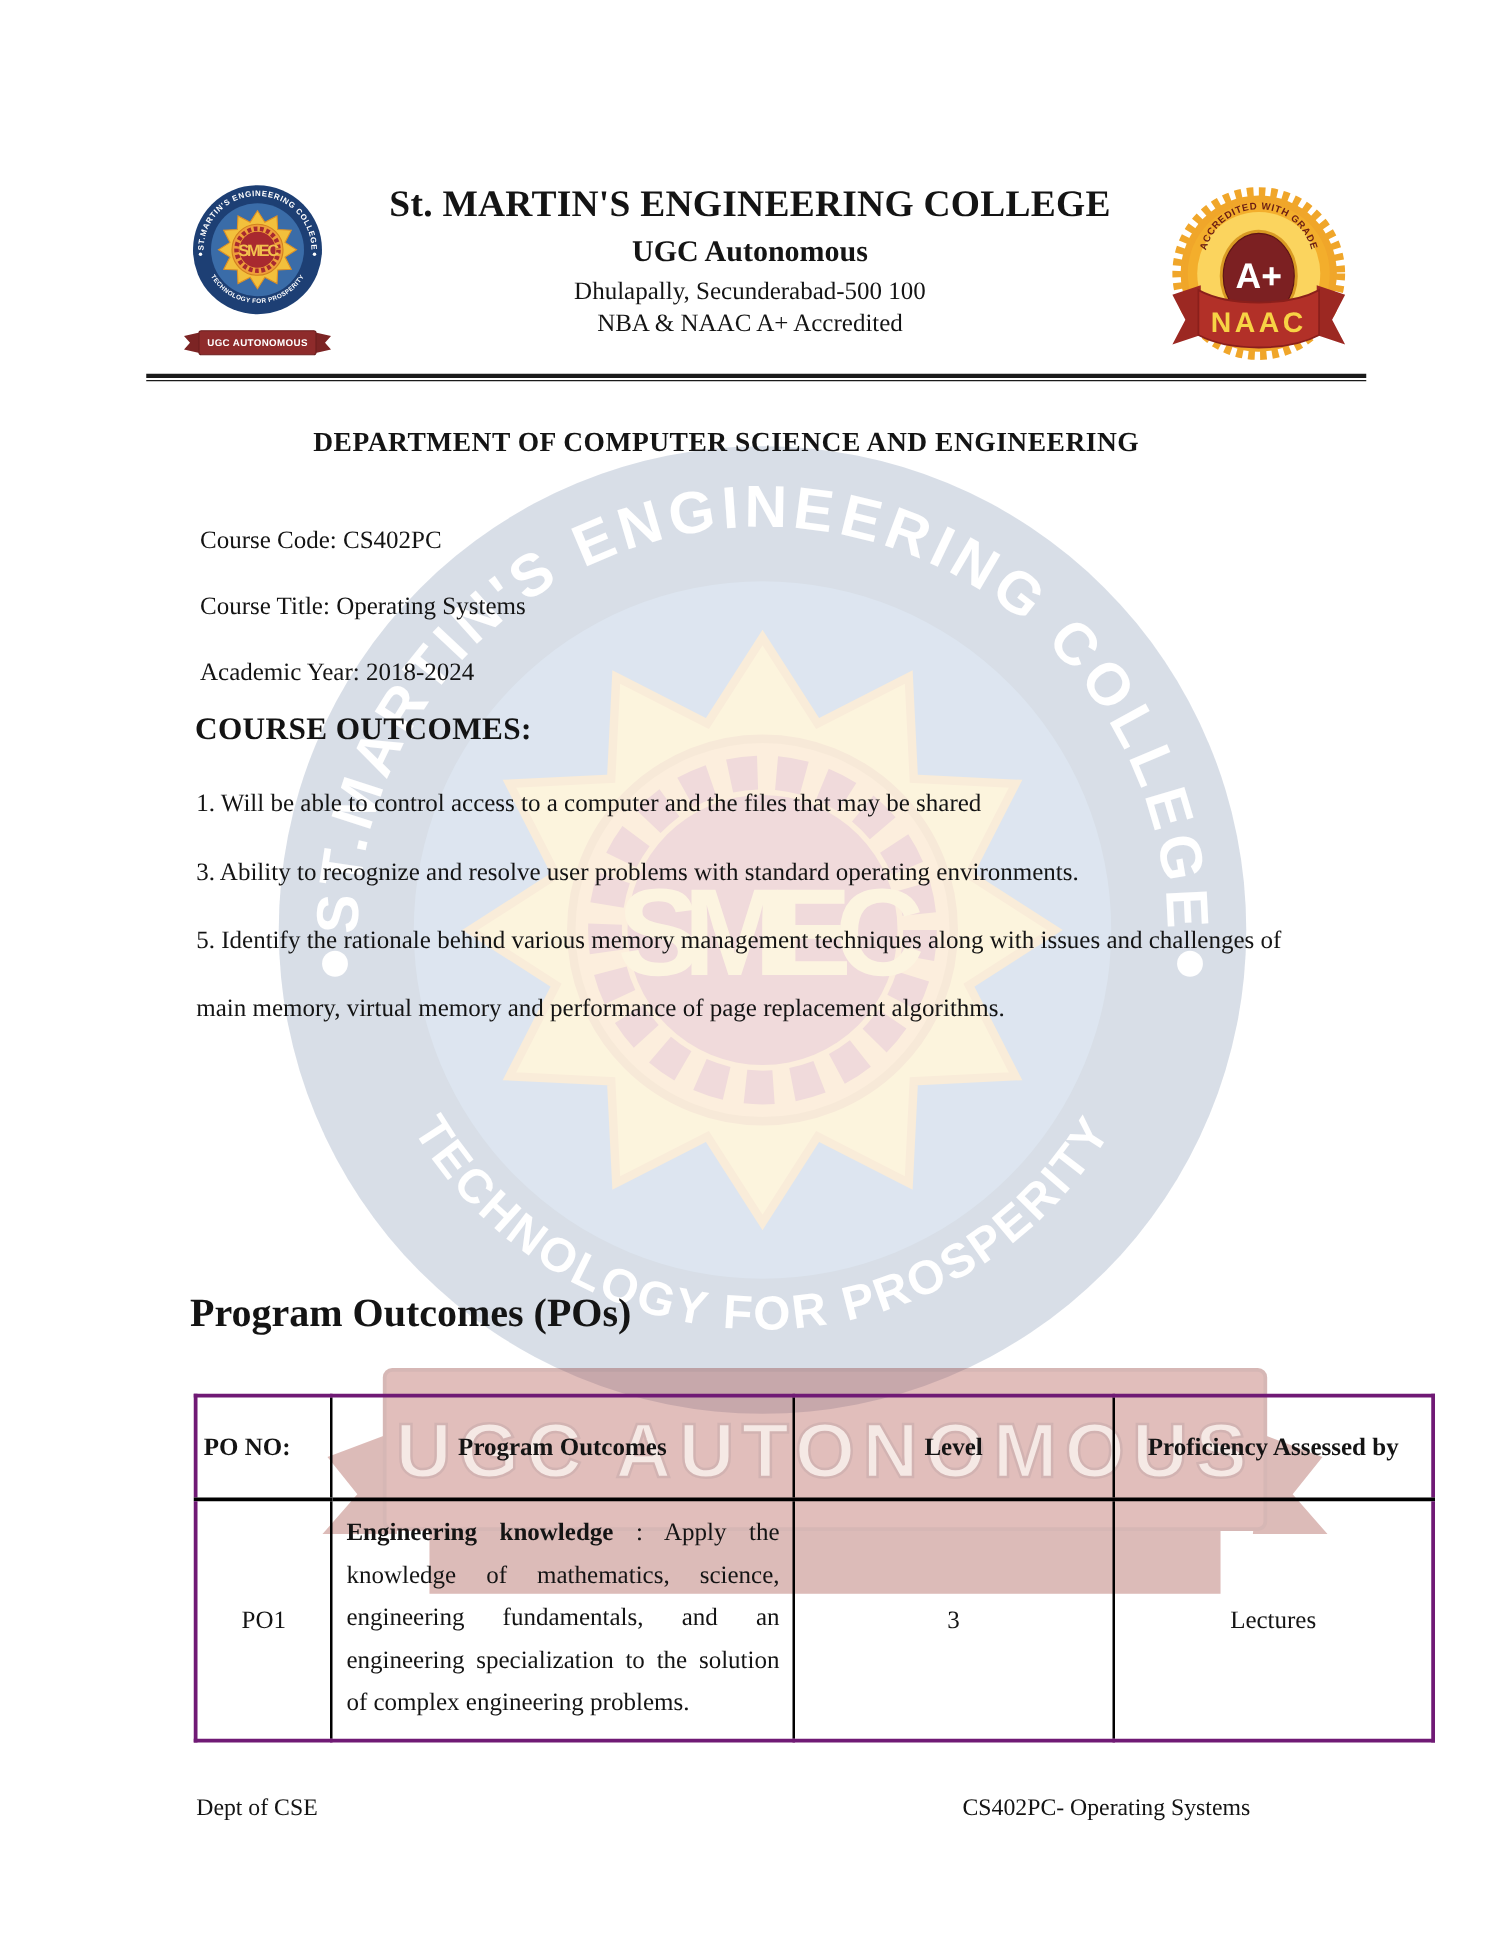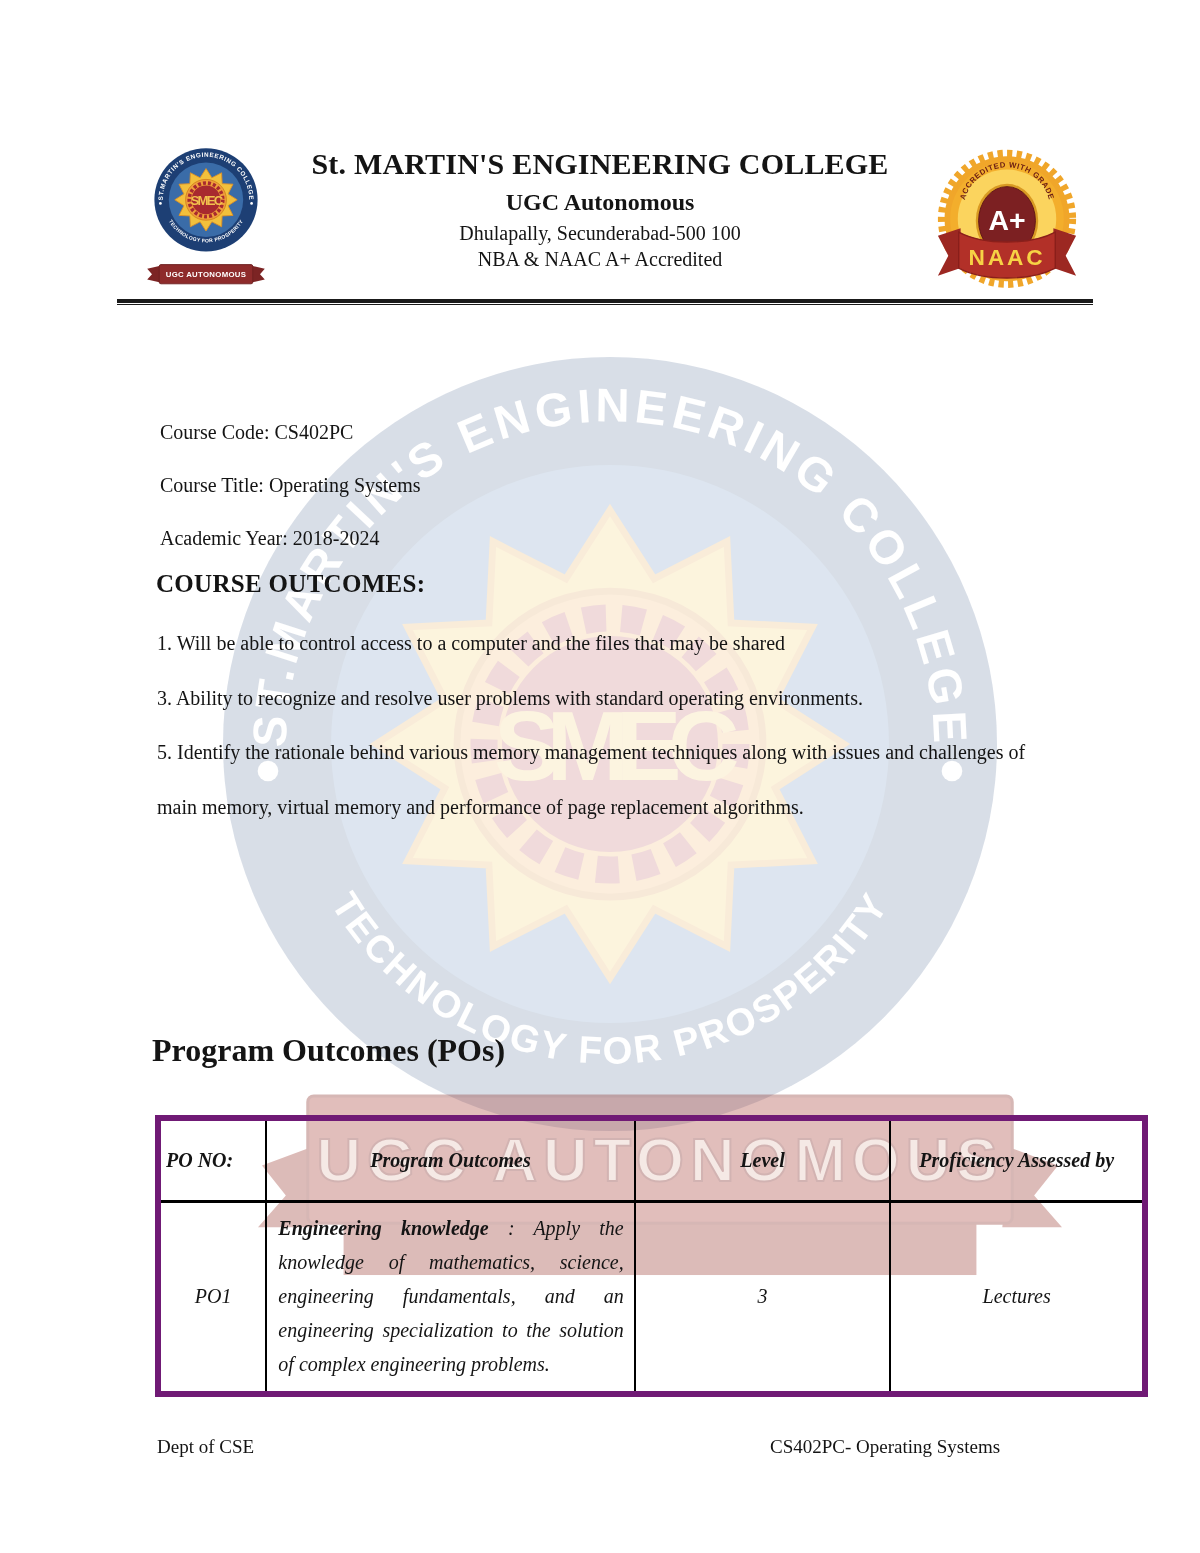--- a/index.html
+++ b/index.html
@@ -35,21 +35,21 @@
   .course-info p { margin:0 0 29px 0; line-height:24px; }
   .co-heading   { position:absolute; left:156px; top:570px; font-size:25px; font-weight:bold; letter-spacing:0.3px; }
   .co-list      { position:absolute; left:157px; top:616px; width:900px; font-size:20px; line-height:54.5px; }
   .co-list p    { margin:0; }
   .po-heading   { position:absolute; left:152px; top:1032px; font-size:32px; font-weight:bold; }
 
   
   .po-table { position:absolute; left:155px; top:1115px; width:993px;
               border-collapse:collapse; font-size:20px; table-layout:fixed; }
   .po-table, .po-table th, .po-table td { border:2px solid #000; }
-  .po-table { border:6px solid #701a75;font-style:italic; }
+  .po-table { border:3px solid #701a75; }
   .po-table thead th { border-bottom:3px solid #000; font-weight:bold;
                        height:83px; box-sizing:border-box; vertical-align:middle;
                        text-align:center; line-height:30px; padding:4px 8px; }
   .po-table thead th.col-pono { text-align:left; padding-left:5px; }
   .po-table tbody td { height:193px; box-sizing:border-box; vertical-align:middle; text-align:center; }
   .po-table td.cell-desc { text-align:justify; vertical-align:top;
                            padding:8px 10px 0 11px; line-height:34px; }
   .col-pono { width:100px; } .col-outcome { width:340px; }
   .col-level { width:236px; } .col-prof { width:235px; }
 
@@ -142,20 +142,21 @@
       <ellipse cx="75" cy="80" rx="30" ry="36" fill="#7c2022" stroke="#5f1416" stroke-width="1"></ellipse>
       <text x="75" y="90" text-anchor="middle" font-size="30" font-weight="bold" fill="#ffffff">A+</text>
       <polygon points="2,96 26,88 26,130 2,138 13,117" fill="#9c2822"></polygon>
       <polygon points="148,96 124,88 124,130 148,138 137,117" fill="#9c2822"></polygon>
       <path d="M24,92 C50,106 100,106 126,92 L126,130 C100,144 50,144 24,130 Z" fill="#b23028" stroke="#8a1f1b" stroke-width="1.5"></path>
       <text x="75" y="127" text-anchor="middle" font-size="24" font-weight="bold" fill="#f7d345" letter-spacing="3">NAAC</text>
     </svg>
 
     <div class="divider"></div>
 
+    <div class="dept-heading">DEPARTMENT OF COMPUTER SCIENCE AND ENGINEERING</div>
 
     <div class="course-info">
       <p>Course Code: CS402PC</p>
       <p>Course Title: Operating Systems</p>
       <p>Academic Year: 2018-2024</p>
     </div>
 
     <div class="co-heading">COURSE OUTCOMES:</div>
     <div class="co-list">
       <p>1. Will be able to control access to a computer and the files that may be shared</p>

